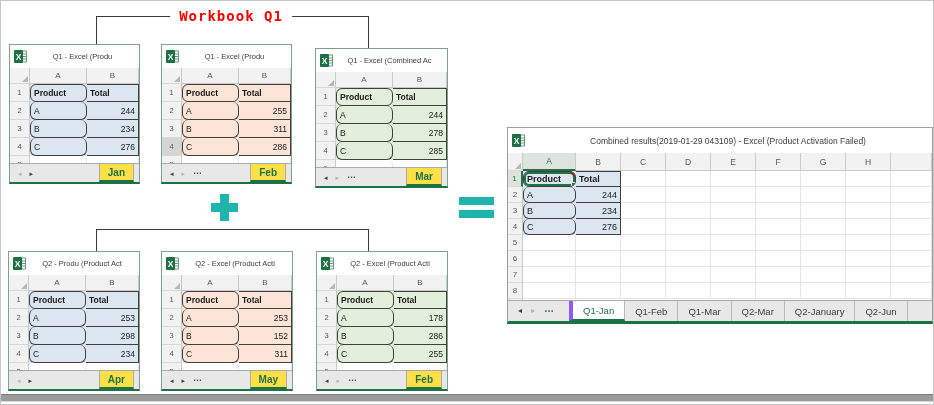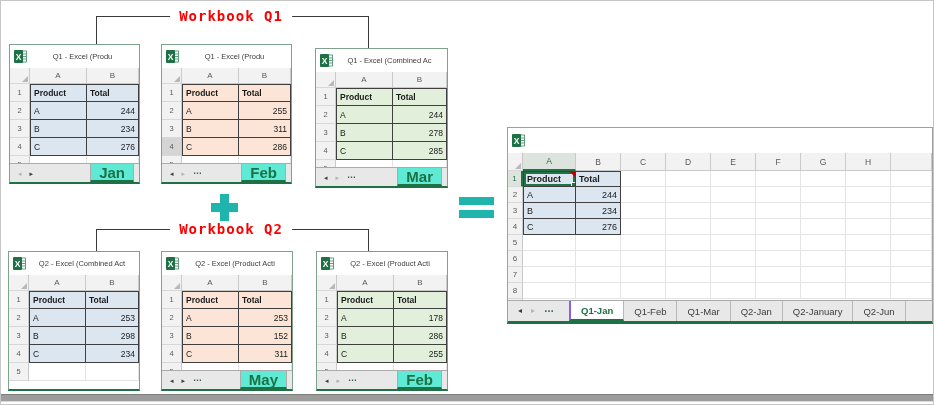--- a/index.html
+++ b/index.html
@@ -32,32 +32,32 @@
   .gut.hl4{background:#d5d5d5;}
   .ch{background:#f2f2f2;border-right:1px solid #c9c9c9;border-bottom:1px solid #c9c9c9;
       color:#595959;font-size:8px;display:flex;align-items:center;justify-content:center;box-sizing:border-box;}
   .cha{width:57px;flex:0 0 auto;}.chb{flex:1;}
   .ctri{position:absolute;right:1px;bottom:1px;width:0;height:0;
         border-left:6px solid transparent;border-bottom:6px solid #b8b8b8;}
   .row{display:flex;height:18px;}
   .cells{flex:1;display:flex;}
   .cell{box-sizing:border-box;font-size:8.5px;color:#1a1a1a;display:flex;align-items:center;
         padding:0 3px;border-right:1px solid #3f3f3f;border-bottom:1px solid #3f3f3f;overflow:hidden;}
-  .cell.a{width:57px;flex:0 0 auto;border-left:1px solid #3f3f3f;}
+  .cell.a{width:57px;flex:0 0 auto;border-left:1px solid #3f3f3f;border-radius:6px;}
   .cell.b{flex:1;}
   .r1 .cell{border-top:1px solid #3f3f3f;font-weight:bold;}
   .cell.num{justify-content:flex-end;}
   .r5 .cell{border:none;border-right:1px solid #e4e4e4;border-bottom:1px solid #e4e4e4;}
   .sbar{position:absolute;left:0;right:0;bottom:0;height:18px;background:#e8e8e8;
         border-top:1px solid #ababab;display:flex;align-items:center;padding-left:8px;gap:8px;z-index:2;}
   .nv{font-size:7px;color:#3c3c3c;line-height:1;}
   .nv.dim{color:#b3b3b3;}
   .dots{font-size:9px;color:#33604a;font-weight:bold;line-height:1;margin-top:-4px;}
-  .stab{margin-left:auto;margin-right:5px;background:#5eead4;color:#1e7145;font-weight:bold;
-        font-size:15px;padding:0 8px;height:100%;display:flex;align-items:center;box-sizing:border-box;
+  .stab{margin-left:auto;margin-right:5px;background:#fde047;color:#1e7145;font-weight:bold;
+        font-size:10px;padding:0 8px;height:100%;display:flex;align-items:center;box-sizing:border-box;
         border-left:1px solid #ababab;border-right:1px solid #ababab;border-bottom:2px solid #1e7145;}
   
   .cw{position:absolute;left:506px;top:126px;width:426px;height:197px;background:#fff;
       border:1px solid #9f9f9f;border-bottom:3px solid #1e7145;box-sizing:border-box;overflow:hidden;}
   .cw .tbar{height:25px;}
   .cw .ttl{font-size:8.5px;}
   .cw .chead{height:18px;}
   .cw .gut{width:15px;font-size:8px;}
   .cA{width:53px;flex:0 0 auto;}
   .cB{width:45px;flex:0 0 auto;}
@@ -76,40 +76,39 @@
        border-left:5px solid transparent;border-top:5px solid #c00000;}
   .fh{position:absolute;right:-3px;bottom:-3px;width:5px;height:5px;background:#217346;
       border:1px solid #fff;z-index:2;}
   .cbar{position:absolute;left:0;right:0;bottom:0;height:20px;background:#e8e8e8;
         border-top:1px solid #ababab;display:flex;align-items:center;padding-left:10px;gap:9px;z-index:3;}
   .cbar .nv{font-size:8px;}
   .cbar .dots{font-size:10px;}
   .ctabs{display:flex;height:100%;margin-left:6px;}
   .ctab{padding:0 10px;font-size:9.5px;color:#3c3c3c;display:flex;align-items:center;
         border-right:1px solid #b8b8b8;white-space:nowrap;}
-  .ctab.on{background:#fff;color:#1e7145;font-weight:bold;border-left:2px solid #8b5cf6;
+  .ctab.on{background:#fff;color:#1e7145;font-weight:normal;border-left:4px solid #8b5cf6;
            border-bottom:2px solid #1e7145;box-sizing:border-box;}
   
   .bstrip{position:absolute;left:0;right:0;top:393px;height:6px;background:#9c9c9c;
           border-top:1px solid #7d7d7d;border-bottom:1px solid #d9d9d9;}
 </style>
 </head>
 <body>
 
 <div id="stage">
 
   <div class="hline" style="left:95px;top:15px;width:272px;"></div>
   <div class="vline" style="left:95px;top:15px;height:28px;"></div>
   <div class="vline" style="left:367px;top:15px;height:33px;"></div>
   <div class="wblabel" style="left:230px;top:7px;">Workbook Q1</div>
 
   <div class="hline" style="left:95px;top:228px;width:272px;"></div>
   <div class="vline" style="left:95px;top:228px;height:22px;"></div>
   <div class="vline" style="left:367px;top:228px;height:22px;"></div>
-  <div class="wblabel" style="left:230px;top:220px;">Workbook Q2</div>
 
   <div class="plus">
       <i class="pb1"></i>
       <i class="pb2"></i>
     </div>
   <div class="equals">
       <i class="eb t"></i>
       <i class="eb b"></i>
     </div>
 
@@ -301,21 +300,21 @@
   <div class="xw" style="left:7px;top:250px;width:132px;">
     <div class="tbar">
       <svg class="xicon" viewBox="0 0 13 13">
           <rect x="8" y="1" width="4.5" height="11" fill="#fff" stroke="#1e7145" stroke-width="0.7"></rect>
           <line x1="9" y1="4" x2="12" y2="4" stroke="#1e7145" stroke-width="0.7"></line>
           <line x1="9" y1="6.5" x2="12" y2="6.5" stroke="#1e7145" stroke-width="0.7"></line>
           <line x1="9" y1="9" x2="12" y2="9" stroke="#1e7145" stroke-width="0.7"></line>
           <rect x="0" y="0" width="9" height="13" rx="1" fill="#1e7145"></rect>
           <text x="4.5" y="9.8" font-size="8.5" font-weight="bold" fill="#fff" text-anchor="middle" font-family="Liberation Sans,sans-serif">X</text>
         </svg>
-      <span class="ttl">Q2 - Excel (Combined Act</span>
+      <span class="ttl">Q2 - Produ (Product Act</span>
     </div>
     <div class="chead">
       <div class="gut">
           <i class="ctri"></i>
         </div>
       <div class="ch cha">A</div>
       <div class="ch chb">B</div>
     </div>
     <div class="row r1">
         <div class="gut">1</div>
@@ -345,20 +344,25 @@
           <div class="cell b num">234</div>
         </div>
       </div>
     <div class="row r5">
         <div class="gut">5</div>
         <div class="cells">
           <div class="cell a"></div>
           <div class="cell b"></div>
         </div>
       </div>
+    <div class="sbar">
+      <span class="nv dim">◂</span>
+      <span class="nv">▸</span>
+      <span class="stab">Apr</span>
+    </div>
   </div>
 
   <div class="xw" style="left:160px;top:250px;width:132px;">
     <div class="tbar">
       <svg class="xicon" viewBox="0 0 13 13">
           <rect x="8" y="1" width="4.5" height="11" fill="#fff" stroke="#1e7145" stroke-width="0.7"></rect>
           <line x1="9" y1="4" x2="12" y2="4" stroke="#1e7145" stroke-width="0.7"></line>
           <line x1="9" y1="6.5" x2="12" y2="6.5" stroke="#1e7145" stroke-width="0.7"></line>
           <line x1="9" y1="9" x2="12" y2="9" stroke="#1e7145" stroke-width="0.7"></line>
           <rect x="0" y="0" width="9" height="13" rx="1" fill="#1e7145"></rect>
@@ -481,20 +485,21 @@
   <div class="cw">
     <div class="tbar">
       <svg class="xicon" viewBox="0 0 13 13">
           <rect x="8" y="1" width="4.5" height="11" fill="#fff" stroke="#1e7145" stroke-width="0.7"></rect>
           <line x1="9" y1="4" x2="12" y2="4" stroke="#1e7145" stroke-width="0.7"></line>
           <line x1="9" y1="6.5" x2="12" y2="6.5" stroke="#1e7145" stroke-width="0.7"></line>
           <line x1="9" y1="9" x2="12" y2="9" stroke="#1e7145" stroke-width="0.7"></line>
           <rect x="0" y="0" width="9" height="13" rx="1" fill="#1e7145"></rect>
           <text x="4.5" y="9.8" font-size="8.5" font-weight="bold" fill="#fff" text-anchor="middle" font-family="Liberation Sans,sans-serif">X</text>
         </svg>
+      <span class="ttl">Combined results(2019-01-29 043109) - Excel (Product Activation Failed)</span>
     </div>
     <div class="chead">
       <div class="gut">
           <i class="ctri"></i>
         </div>
       <div class="ch cA hlc">A</div>
       <div class="ch cB">B</div>
       <div class="ch cX">C</div>
       <div class="ch cX">D</div>
       <div class="ch cX">E</div>
@@ -613,21 +618,21 @@
         <div class="ec cF"></div>
       </div>
     <div class="cbar">
       <span class="nv">◂</span>
       <span class="nv dim">▸</span>
       <span class="dots">…</span>
       <div class="ctabs">
         <span class="ctab on">Q1-Jan</span>
         <span class="ctab">Q1-Feb</span>
         <span class="ctab">Q1-Mar</span>
-        <span class="ctab">Q2-Jan</span>
+        <span class="ctab">Q2-Mar</span>
         <span class="ctab">Q2-January</span>
         <span class="ctab">Q2-Jun</span>
       </div>
     </div>
   </div>
 
   <div class="bstrip"></div>
 </div>
 
 </body></html>

